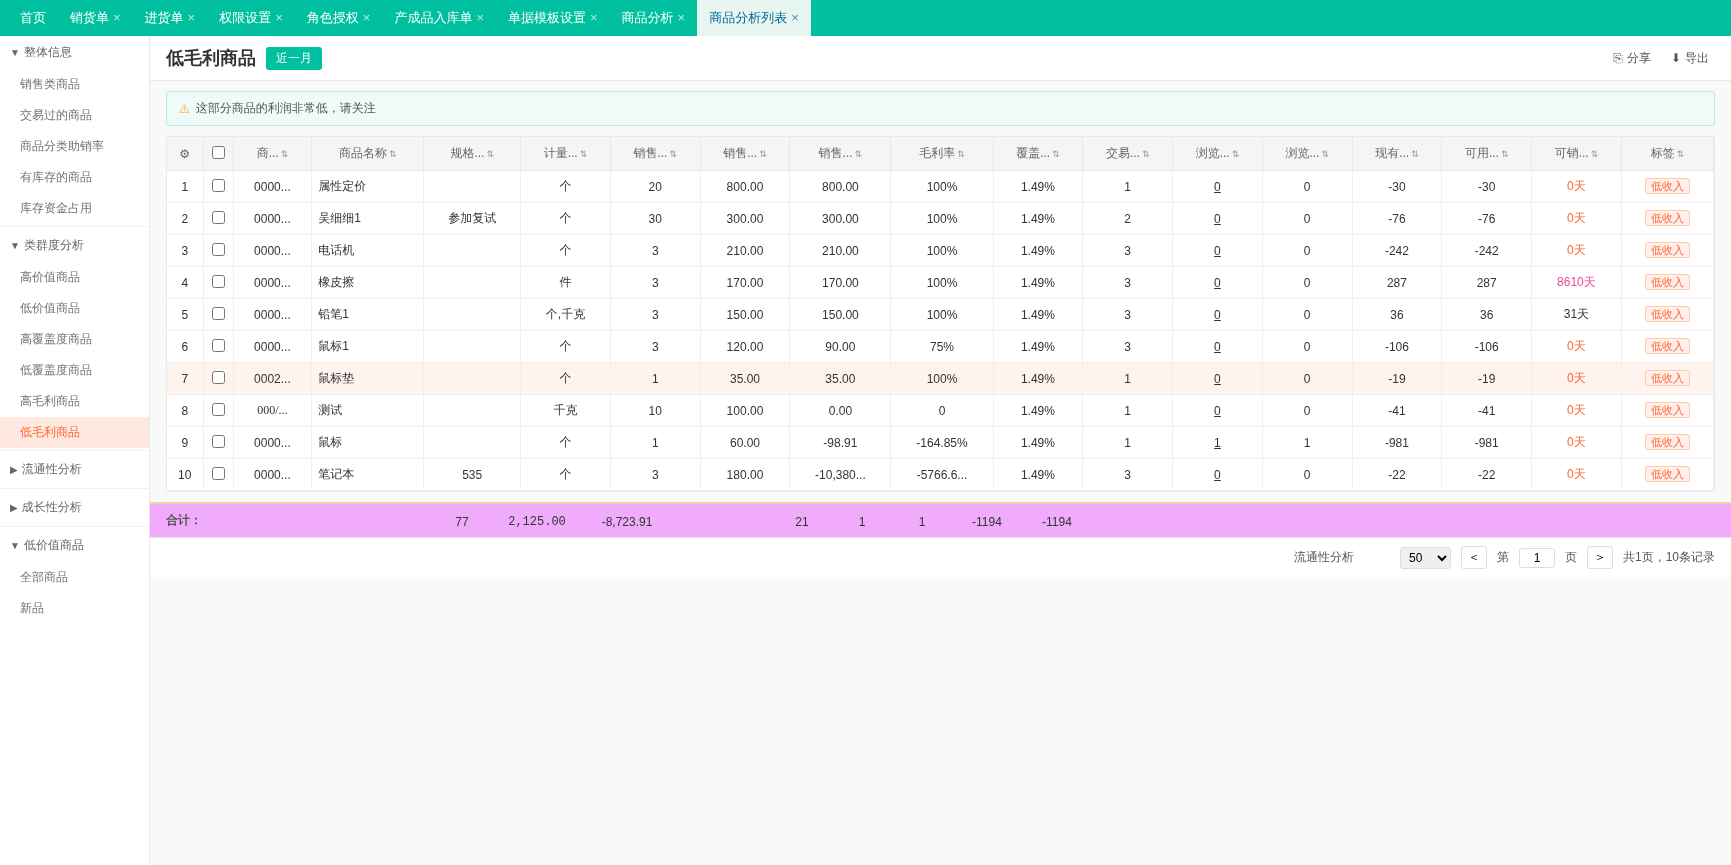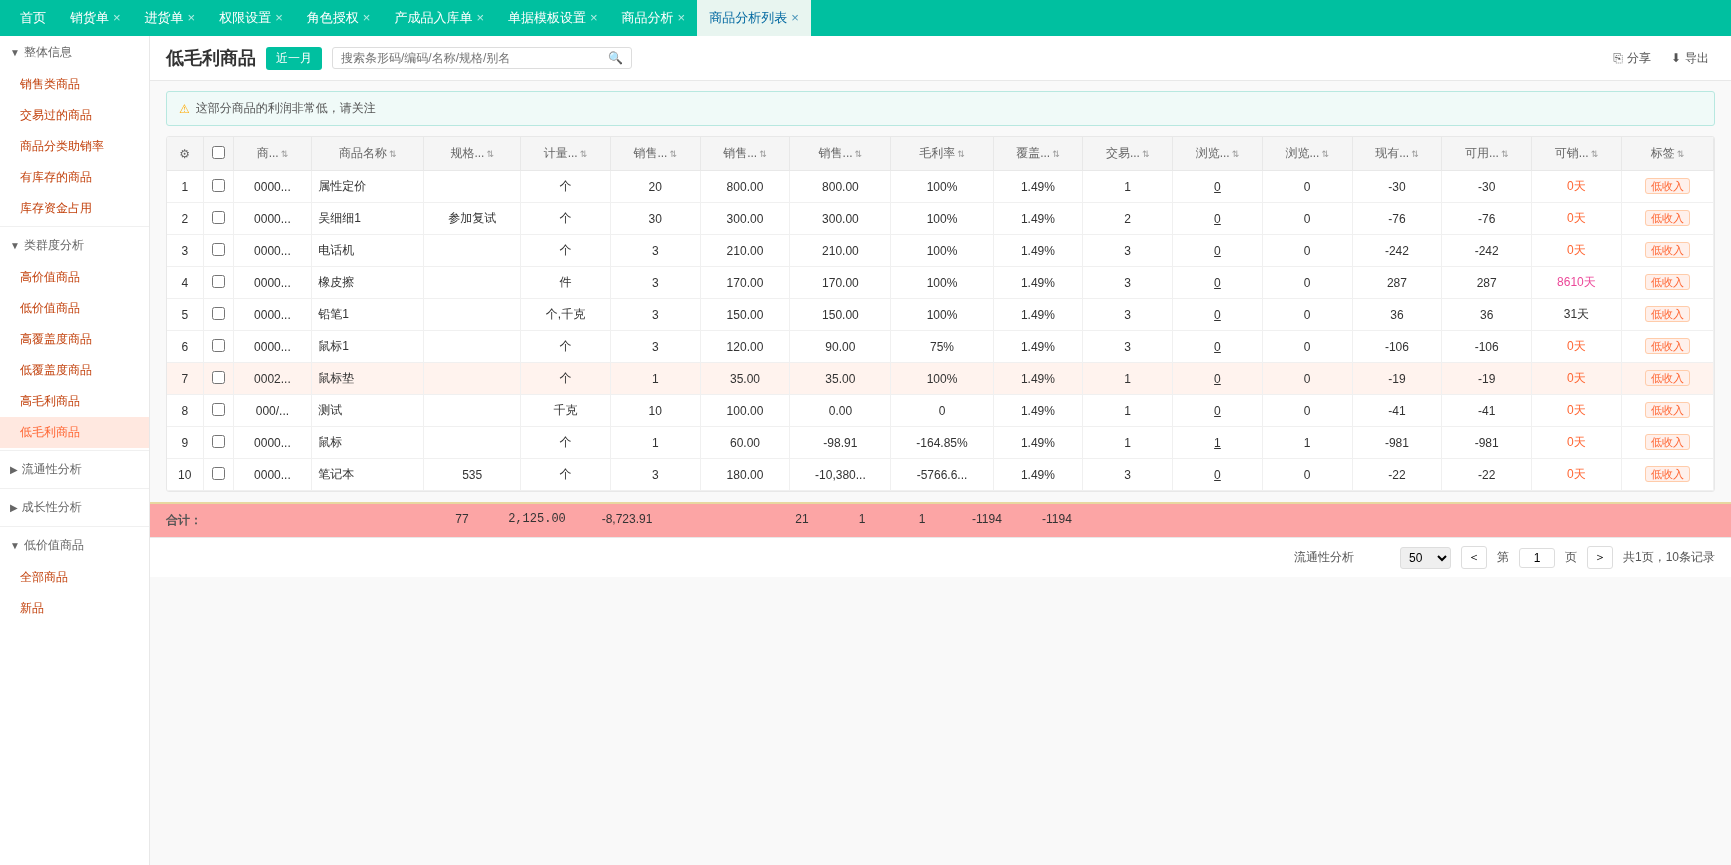--- a/index.html
+++ b/index.html
@@ -45,21 +45,21 @@
       padding: 8px 10px;
       font-size: 12px;
       color: #666;
       cursor: pointer;
     }
     .sidebar-group-header .arrow { margin-right: 4px; font-size: 10px; }
     .sidebar-item {
       padding: 7px 10px 7px 20px;
       cursor: pointer;
       font-size: 12px;
-      color: #c2410c;
+      color: #737373;
     }
     .sidebar-item.active { background: #ffe8e0; color: #ff6633; }
     .sidebar-divider { height: 1px; background: #f0f0f0; margin: 2px 0; }
 
     
     .content-area {
       flex: 1;
       overflow: auto;
       background: #f9f9f9;
       display: flex;
@@ -183,24 +183,24 @@
       color: #ff6633;
       border: 1px solid #ffccaa;
       border-radius: 3px;
       padding: 1px 5px;
       font-size: 11px;
     }
     .underline-link { text-decoration: underline; cursor: pointer; }
 
     
     .table-footer {
-      background: #fca5a5;
+      background: #f0abfc;
       border-top: 2px solid #e8d8a0;
       display: flex;
-      align-items: flex-start;
+      align-items: flex-end;
       padding: 8px 16px;
       font-size: 12px;
     }
     .footer-label { font-weight: bold; margin-right: 20px; color: #555; }
     .footer-cells {
       display: flex;
       gap: 0;
       flex: 1;
     }
     .footer-cell {
@@ -325,24 +325,20 @@
     </div>
     <div class="sidebar-item">全部商品</div>
     <div class="sidebar-item">新品</div>
   </div>
 
   <div class="content-area">
 
     <div class="page-header">
       <span class="page-title">低毛利商品</span>
       <button class="time-filter-btn">近一月</button>
-      <div class="search-box">
-        <input type="text" placeholder="搜索条形码/编码/名称/规格/别名" style="">
-        <span style="color:#ccc;">🔍</span>
-      </div>
       <div class="header-actions">
         <div class="action-btn">
           <span>⎘</span>
           <span>分享</span>
         </div>
         <div class="action-btn">
           <span>⬇</span>
           <span>导出</span>
         </div>
       </div>
@@ -514,21 +510,21 @@
       <td class="underline-link">0</td>
       <td>0</td>
       <td>-19</td>
       <td>-19</td>
       <td style="color:#ff6633;">0天</td>
       <td><span class="tag-badge">低收入</span></td>
     </tr>
             <tr>
       <td>8</td>
       <td><input type="checkbox" style=""></td>
-      <td style="color:#333;">000/...</td>
+      <td style="color:#333;font-family:Liberation Serif, serif;">000/...</td>
       <td class="text-left">测试</td>
       <td></td>
       <td>千克</td>
       <td>10</td>
       <td>100.00</td>
       <td>0.00</td>
       <td>0</td>
       <td>1.49%</td>
       <td>1</td>
       <td class="underline-link">0</td>

